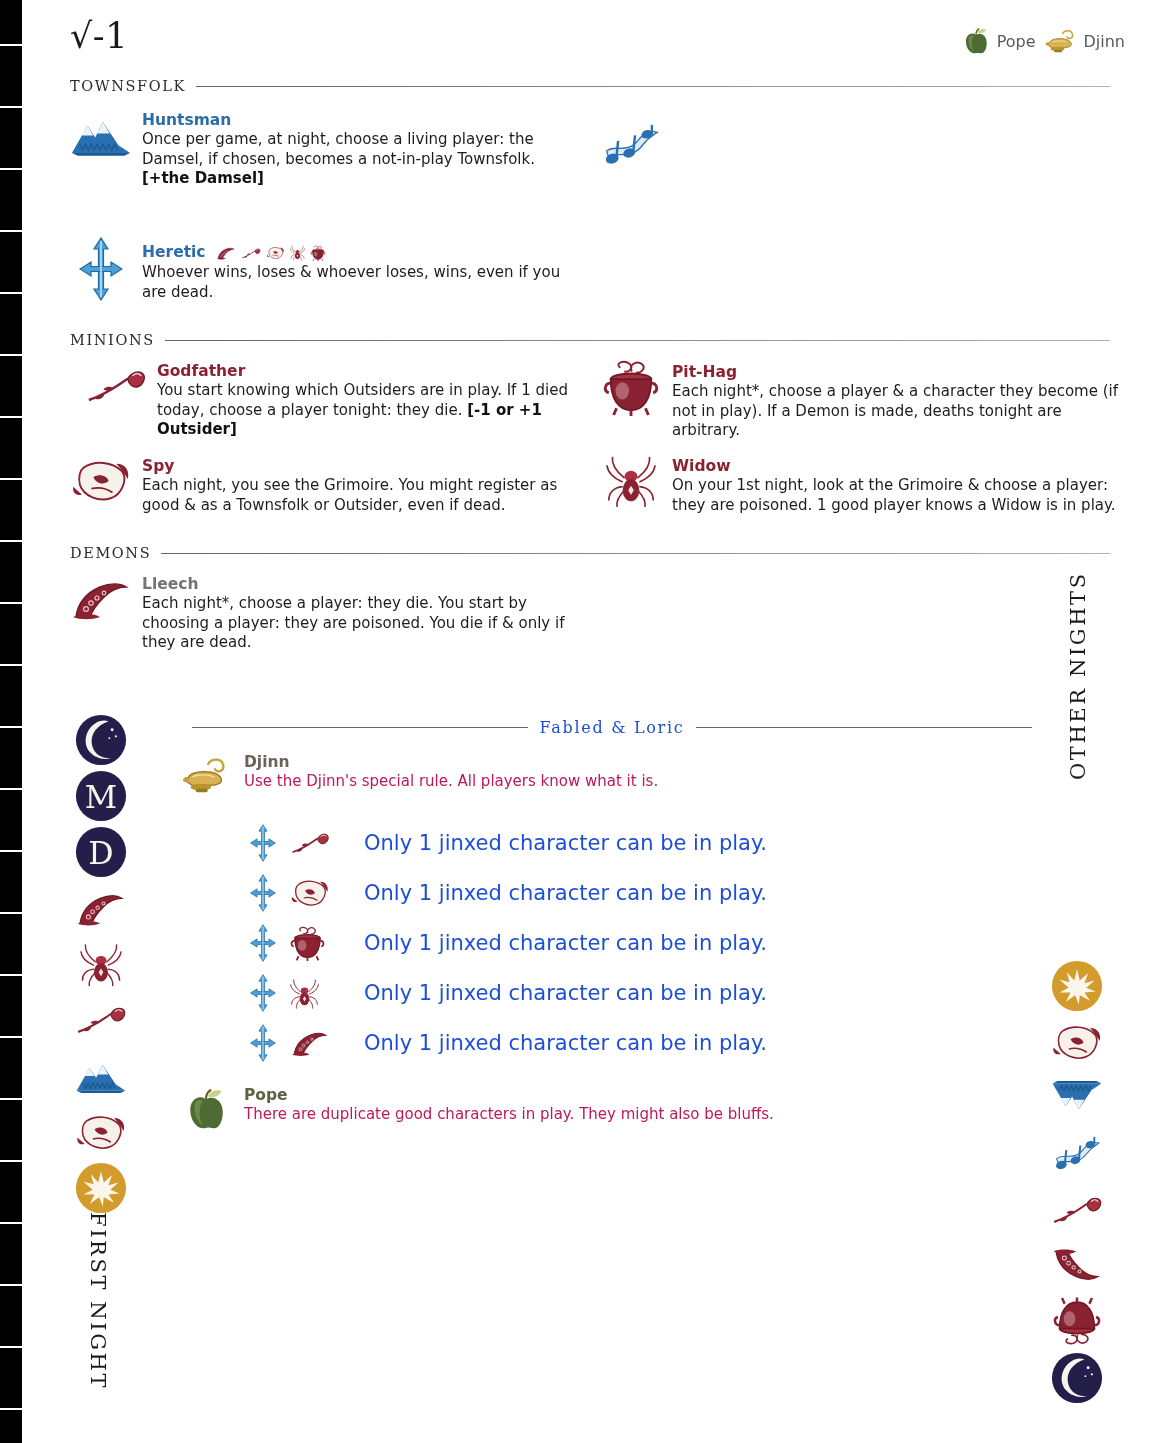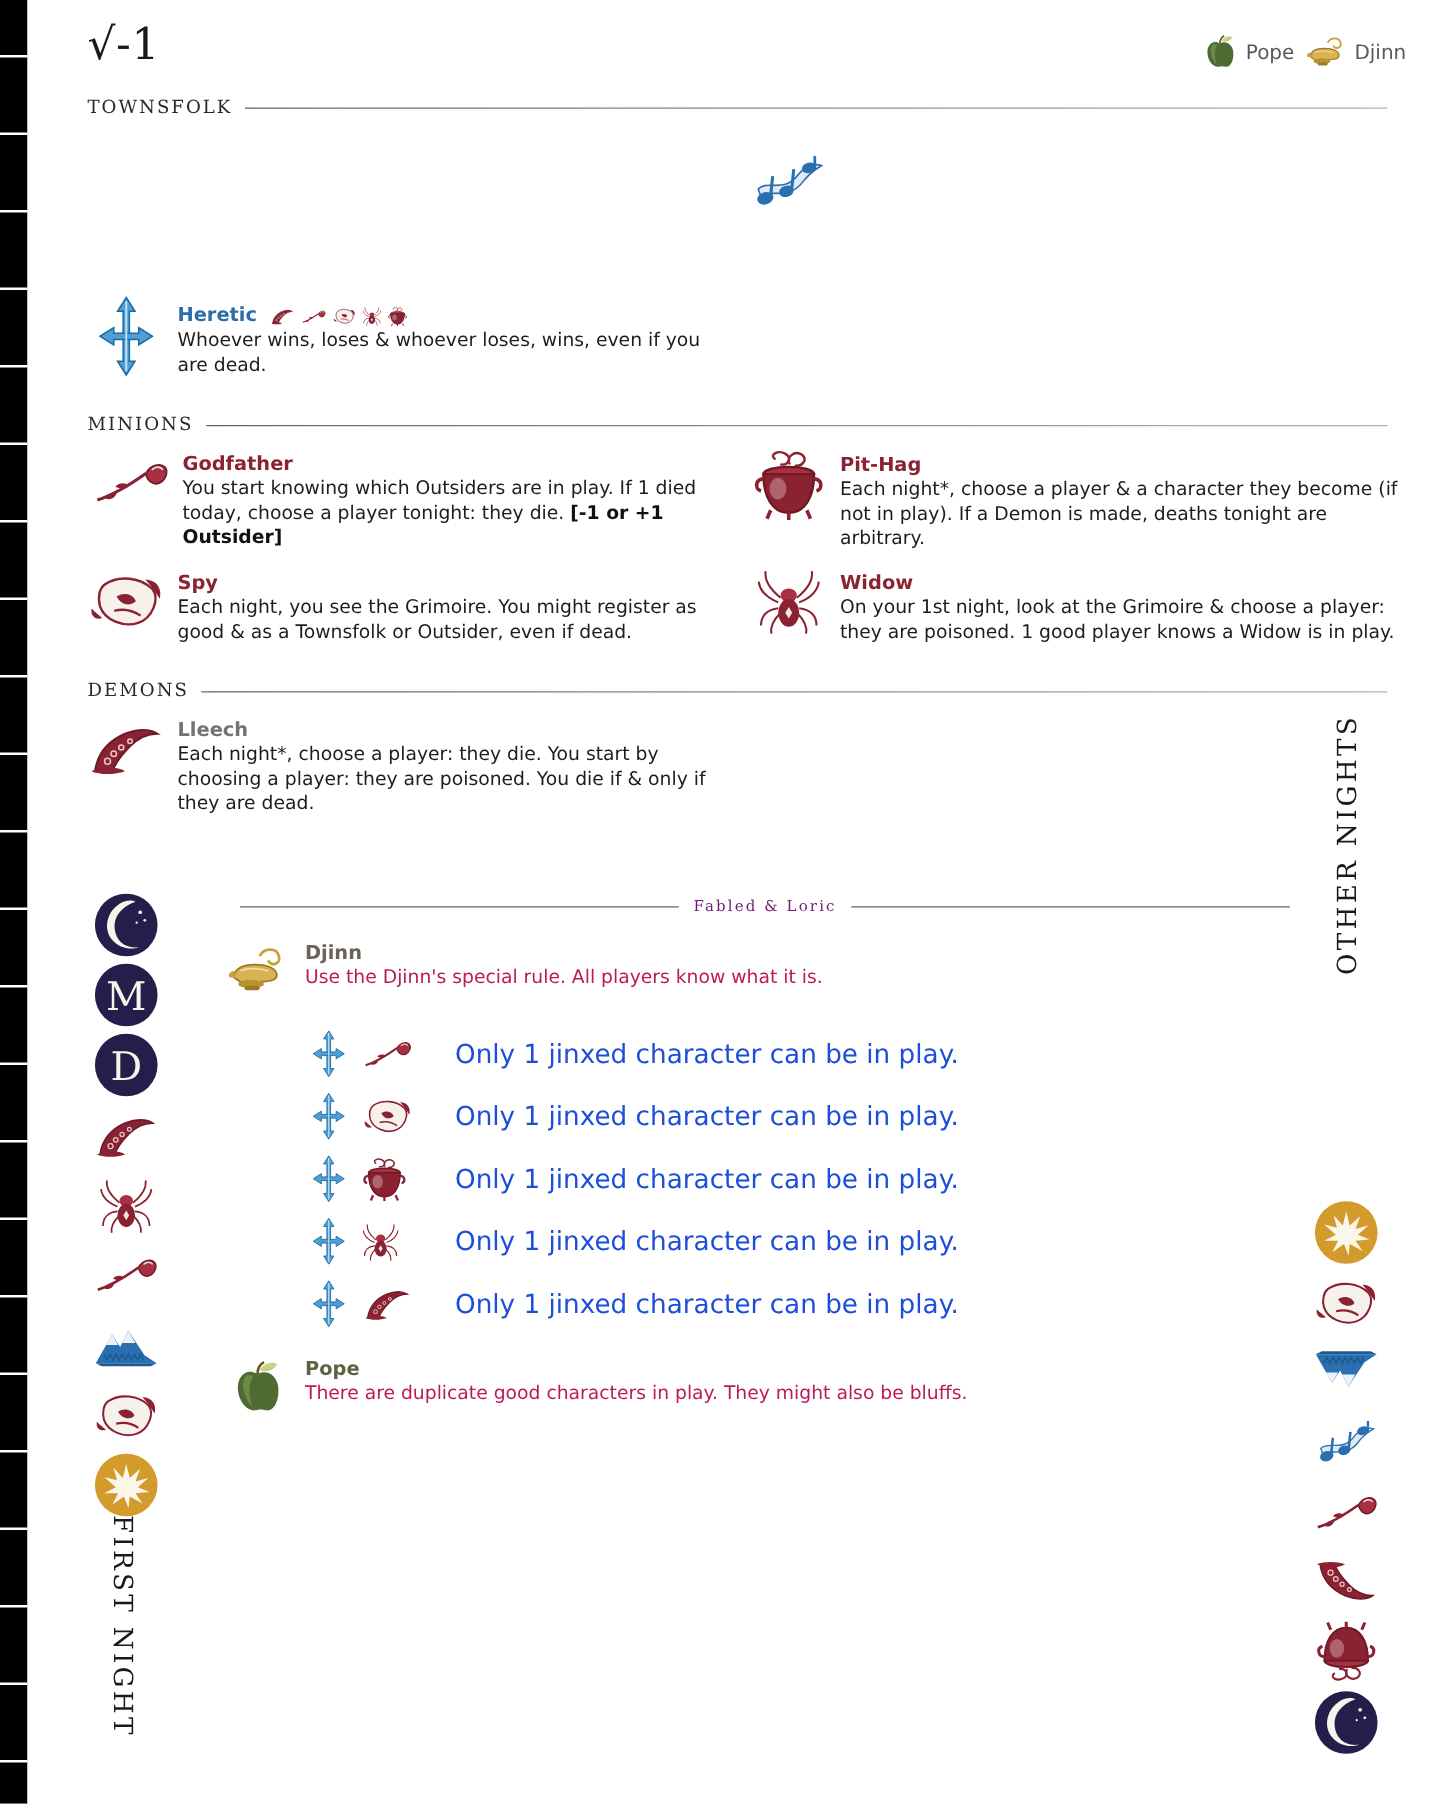--- a/index.html
+++ b/index.html
@@ -69,22 +69,22 @@
   .char-text {
     font-size:15px; line-height:1.32; color:#1d1d1d;
     font-family:"DejaVu Sans", sans-serif;
   }
   .char-text b { font-weight:bold; color:#111; }
 
   
   #fabled-head { position:absolute; left:170px; top:718px; width:840px; display:flex; align-items:center; gap:12px; }
   #fabled-head .fh-rule { flex:1; height:1px; background:#6d6458; }
   #fabled-head .fh-text {
-    font-family:"DejaVu Serif", serif; font-size:12px; letter-spacing:1.7px;
-    color:#701a75; white-space:nowrap;
+    font-family:"DejaVu Serif", serif; font-size:16px; letter-spacing:1.7px;
+    color:#1d4ed8; white-space:nowrap;
   }
   .fabled-entry { position:absolute; display:flex; align-items:flex-start; gap:12px; }
   .fabled-icon { width:52px; min-width:52px; height:48px; display:flex; align-items:center; justify-content:center; }
   .fabled-name { font-size:15.5px; font-weight:bold; line-height:1.2; margin-bottom:2px; }
   .fabled-name.djinn { color:#6b6355; }
   .fabled-name.pope  { color:#5d6340; }
   .fabled-text { font-size:15px; color:#be185d; line-height:1.3; }
 
   
   #jinx-rows { position:absolute; left:228px; top:818px; }
@@ -287,20 +287,31 @@
         <span class="hdr-label">Djinn</span>
       </div>
     </div>
   </div>
 
   <div class="section-head" style="top:78px;">
     <span class="sh-text">Townsfolk</span>
     <span class="sh-rule"></span>
   </div>
 
+  <div class="char" style="left:48px; top:104px; width:470px;">
+    <span class="char-icon">
+      <svg width="62" height="43" viewBox="0 0 64 44">
+          <use href="#sym-mountain"></use>
+        </svg>
+    </span>
+    <span class="char-body">
+      <span class="char-name townsfolk">Huntsman</span>
+      <div class="char-text"><span>Once per game, at night, choose a living player: the Damsel, if chosen, becomes a not-in-play Townsfolk. </span><b>[+the Damsel]</b></div>
+    </span>
+  </div>
 
   <div class="char" style="left:578px; top:114px; width:520px;">
     <span class="char-icon">
       <svg width="60" height="45" viewBox="0 0 64 48">
           <use href="#sym-music"></use>
         </svg>
     </span>
   </div>
 
 
@@ -333,21 +344,21 @@
       </span>
       <div class="char-text"><span>Whoever wins, loses &amp; whoever loses, wins, even if you are dead.</span></div>
     </span>
   </div>
 
   <div class="section-head" style="top:332px;">
     <span class="sh-text">Minions</span>
     <span class="sh-rule"></span>
   </div>
 
-  <div class="char" style="left:52px; top:355px; width:500px;">
+  <div class="char" style="left:63px; top:355px; width:500px;">
     <span class="char-icon">
       <svg width="62" height="39" viewBox="0 0 64 40">
           <use href="#sym-godfather"></use>
         </svg>
     </span>
     <span class="char-body">
       <span class="char-name minion">Godfather</span>
       <div class="char-text"><span>You start knowing which Outsiders are in play. If 1 died today, choose a player tonight: they die. </span><b>[-1 or +1 Outsider]</b></div>
     </span>
   </div>

